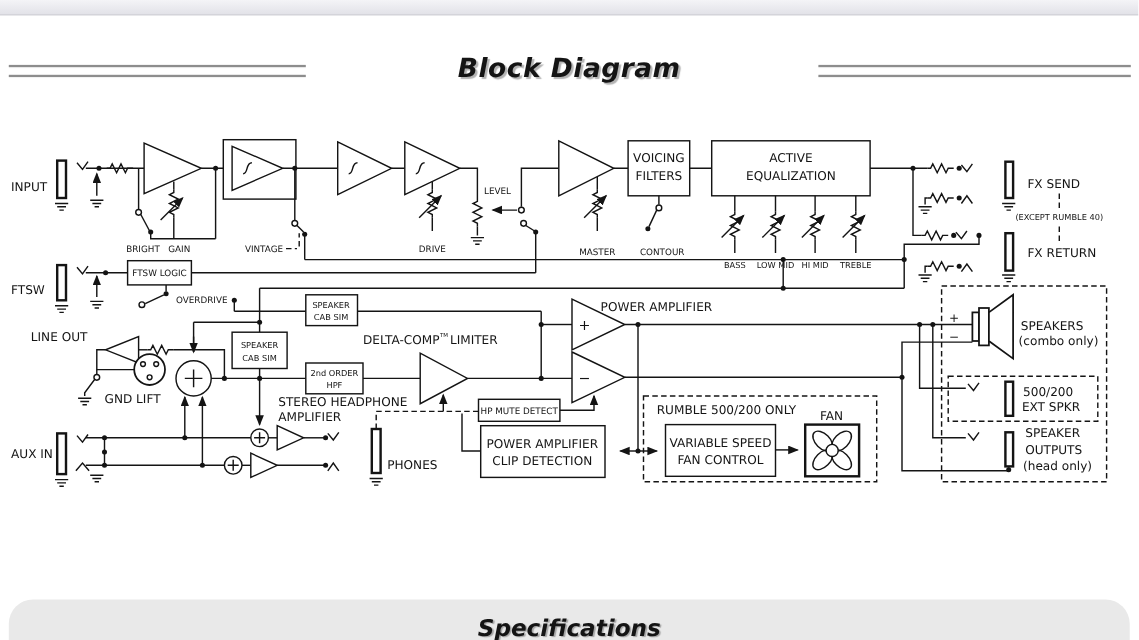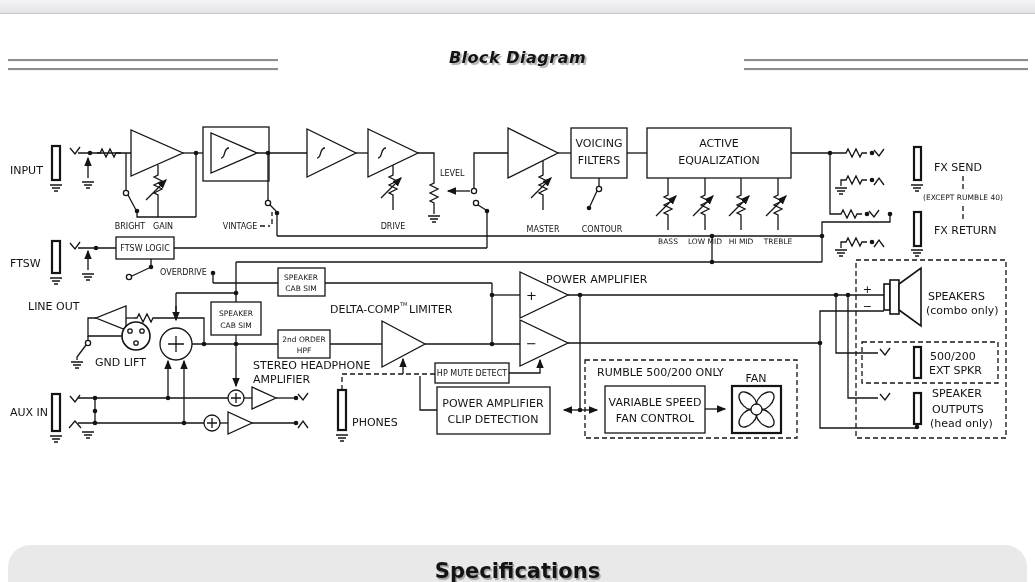--- a/index.html
+++ b/index.html
@@ -2,27 +2,27 @@
 <html><head>
 <meta charset="utf-8">
 <style>
   html,body{margin:0;padding:0;}
   body{width:1035px;height:582px;background:#fff;position:relative;overflow:hidden;
        font-family:"DejaVu Sans","Liberation Sans",sans-serif;}
   .topbar{position:absolute;left:0;top:0;width:1035px;height:13px;
           background:linear-gradient(#f4f4f7,#e2e2e8);border-bottom:1px solid #c6c6cd;}
   .titlerow{position:absolute;left:0;top:44px;width:1035px;height:40px;}
   .t-title{position:absolute;left:0;top:4px;width:1035px;text-align:center;
-           font-size:16px;font-weight:bold;font-style:italic;color:#141414;
+           font-size:24px;font-weight:bold;font-style:italic;color:#141414;
            text-shadow:2px 2px 1px rgba(0,0,0,0.30);letter-spacing:0.5px;}
   .dbl{position:absolute;height:2px;background:#8d8d8d;box-shadow:0 1px 0 #f2f2f2;}
   .footer{position:absolute;left:8px;top:545px;width:1019px;height:37px;
           background:#e9e9e9;border-radius:22px 22px 0 0;}
   .f-title{position:absolute;left:0;top:14px;width:100%;text-align:center;
-           font-size:21px;font-weight:bold;color:#141414;
+           font-size:21px;font-weight:bold;font-style:italic;color:#141414;
            text-shadow:1.5px 1.5px 1px rgba(0,0,0,0.30);}
   svg text{fill:#141414;font-family:"DejaVu Sans","Liberation Sans",sans-serif;}
   .t11{font-size:11px;}  .t8{font-size:8px;}  .t7{font-size:7.5px;} .t5{font-size:5px;}
   .t13{font-size:13px;}
   .w{fill:none;stroke:#141414;stroke-width:1.3;}
   .w2{fill:#fff;stroke:#141414;stroke-width:2.2;}
   .bx{fill:#fff;stroke:#141414;stroke-width:1.3;}
   .dsh{fill:none;stroke:#141414;stroke-width:1.3;stroke-dasharray:5 3;}
   .dot{fill:#141414;stroke:none;}
   .oc{fill:#fff;stroke:#141414;stroke-width:1.3;}

